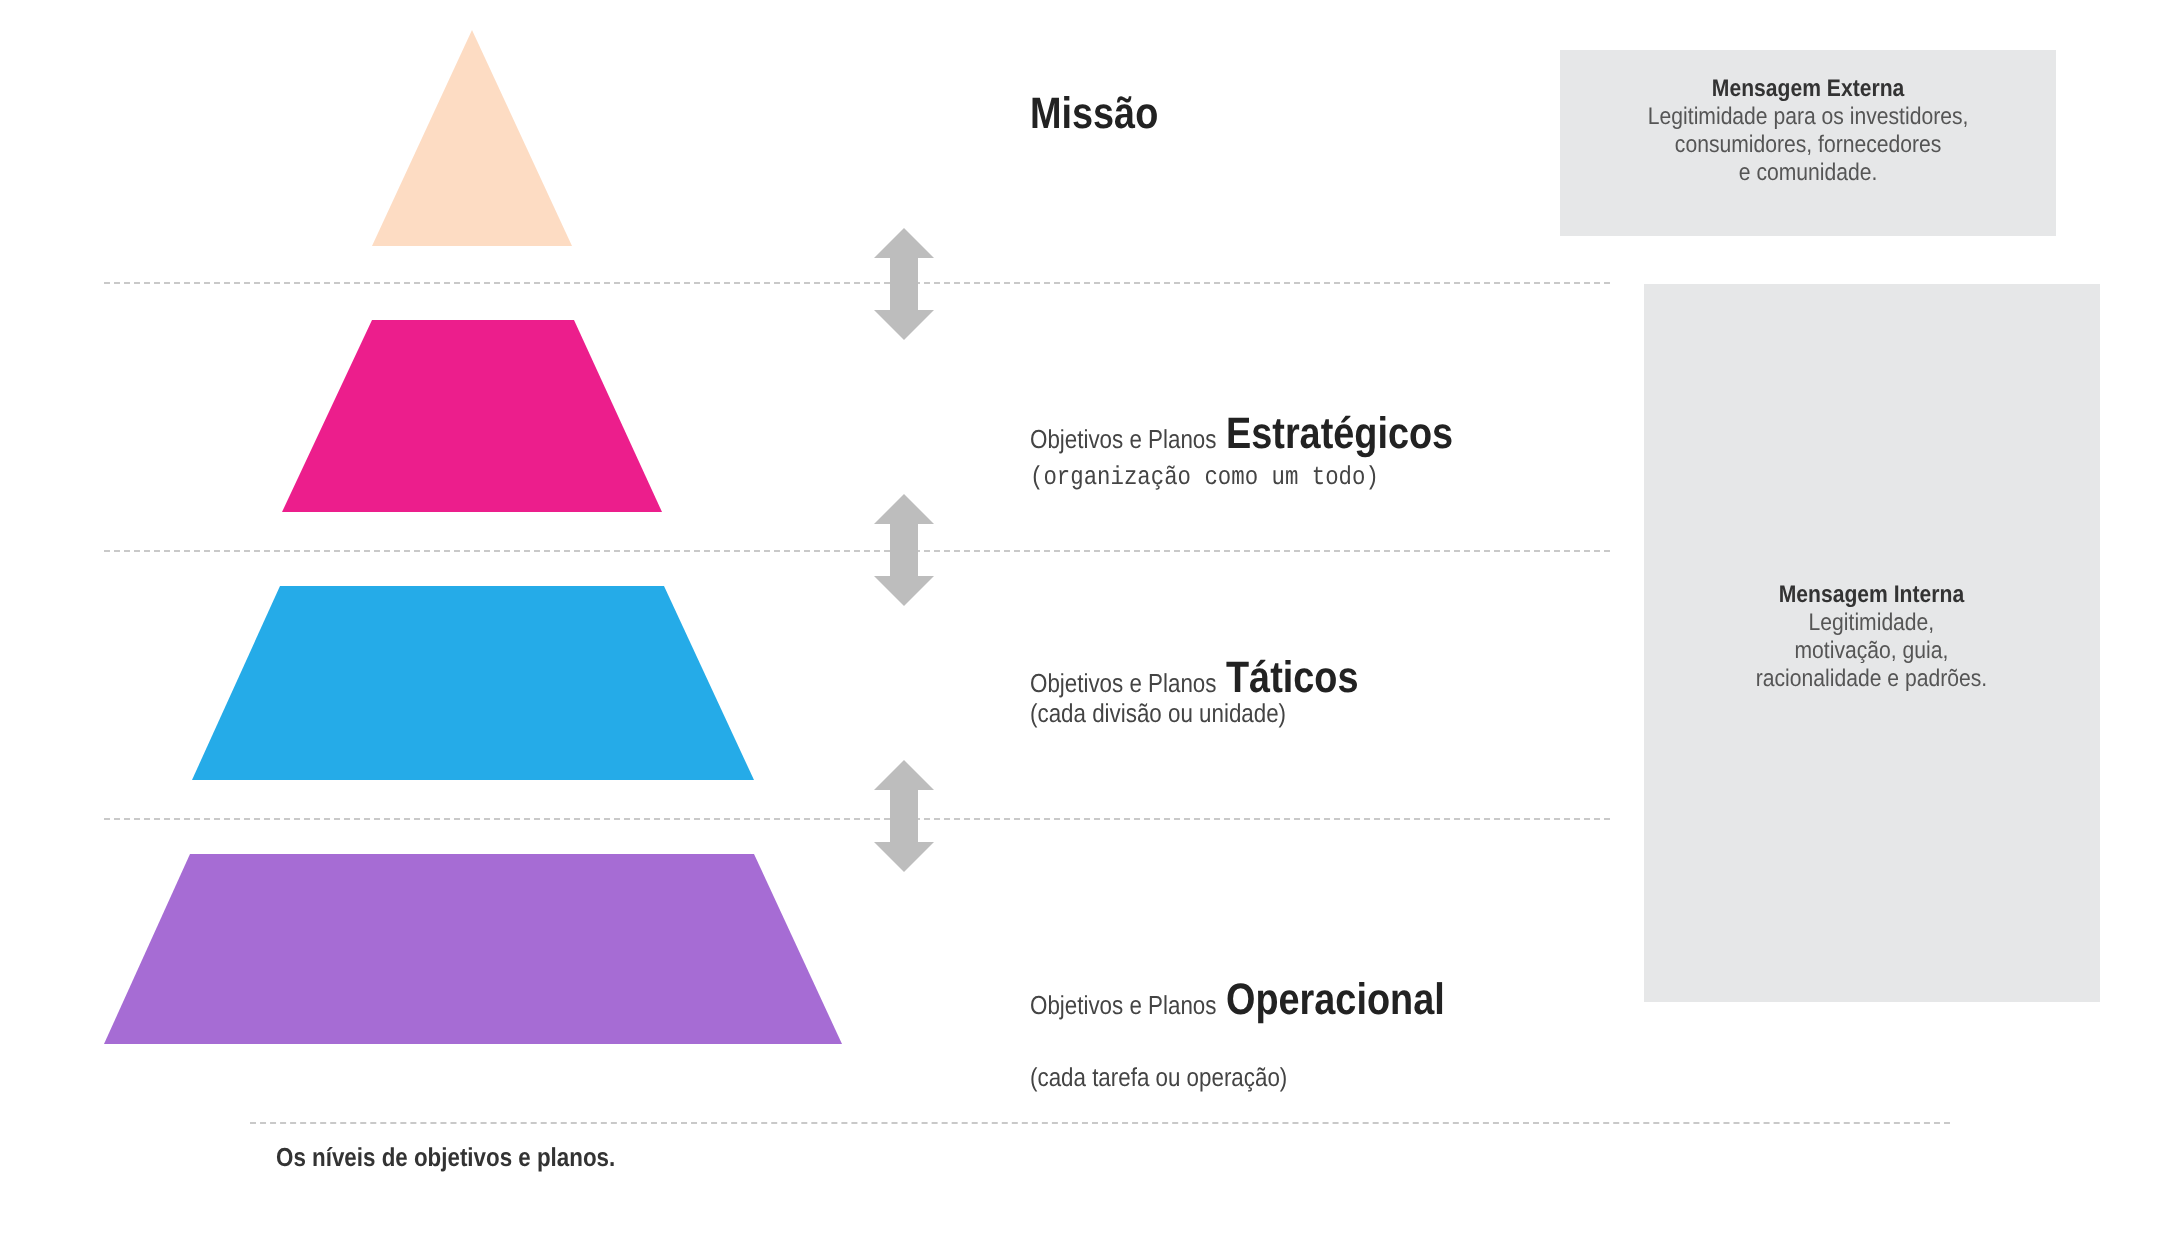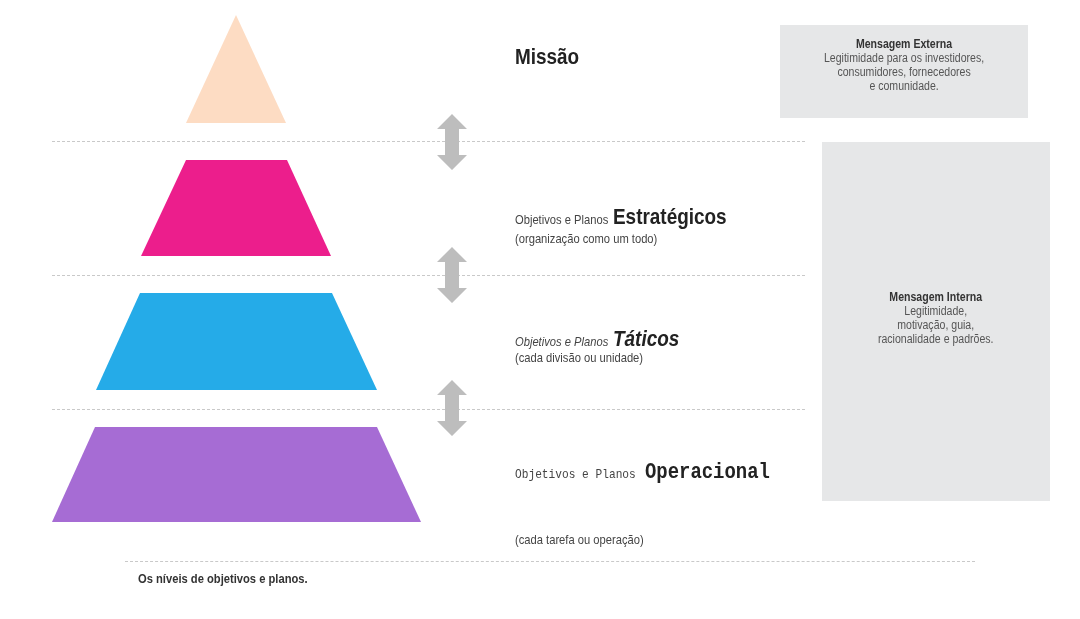--- a/index.html
+++ b/index.html
@@ -38,32 +38,32 @@
   </g>
 </svg>
 
 <div class="label-line" style="top:44px;">
   <span class="label-big">Missão</span>
 </div>
 
 <div class="label-line" style="top:204px;">
   <span class="label-small">Objetivos e Planos</span><span class="label-big" style="margin-left:-10px;">Estratégicos</span>
 </div>
-<div class="label-line" style="top:229px;">
+<div class="label-line" style="top:229px;font-family:Liberation Mono, monospace;">
   <span class="sub">(organização como um todo)</span>
 </div>
 
-<div class="label-line" style="top:326px;font-style:italic;">
+<div class="label-line" style="top:326px;">
   <span class="label-small">Objetivos e Planos</span><span class="label-big" style="margin-left:-10px;">Táticos</span>
 </div>
 <div class="label-line" style="top:348px;">
   <span class="sub">(cada divisão ou unidade)</span>
 </div>
 
-<div class="label-line" style="top:460px;font-family:Liberation Mono, monospace;">
+<div class="label-line" style="top:487px;">
   <span class="label-small">Objetivos e Planos</span><span class="label-big" style="margin-left:-10px;">Operacional</span>
 </div>
 <div class="label-line" style="top:530px;">
   <span class="sub">(cada tarefa ou operação)</span>
 </div>
 
 <div class="box" style="left:780px; top:25px; width:248px; height:93px;">
   <div class="inner" style="margin-top:12px;">
     <span class="t">Mensagem Externa</span>
     <span style="display:block">Legitimidade para os investidores,</span>

